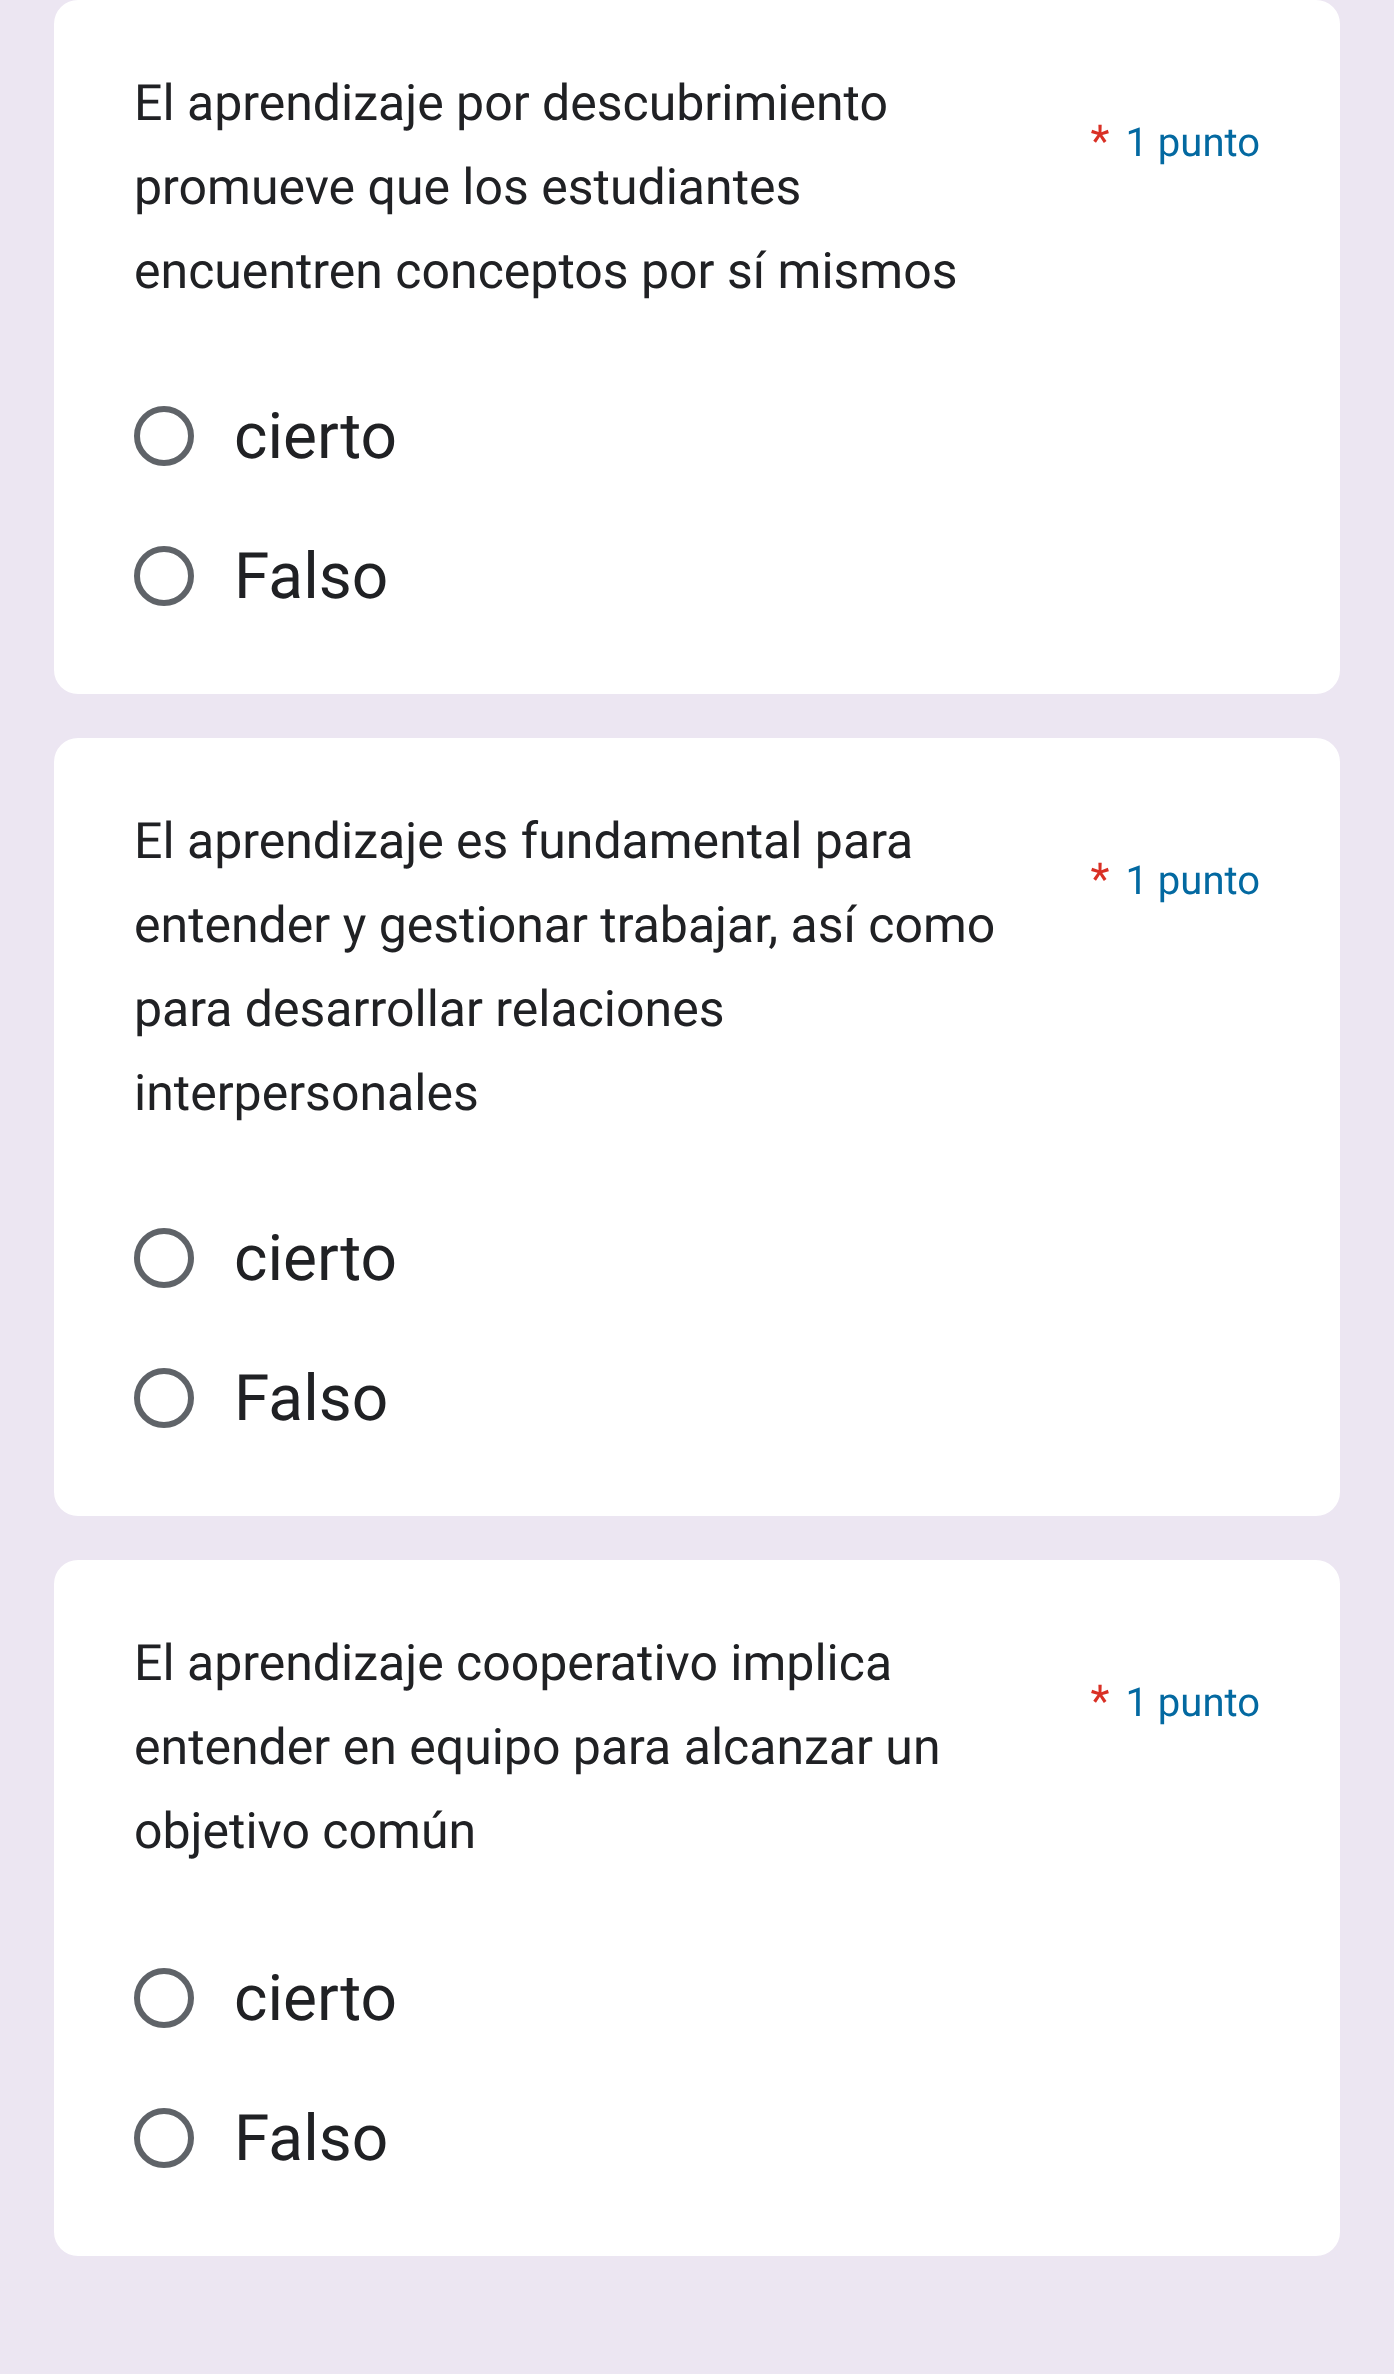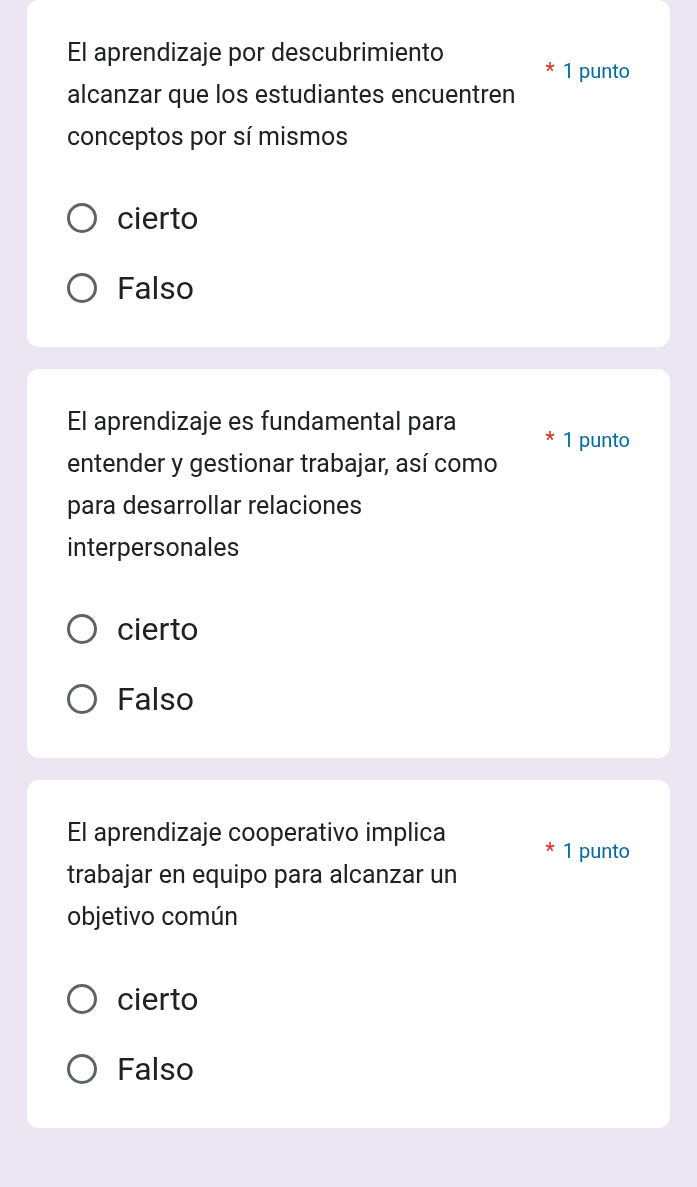--- a/index.html
+++ b/index.html
@@ -63,21 +63,21 @@
   .opt-label {
     font-size: 32px;
     color: #202124;
   }
 </style>
 </head>
 <body>
 
 <div class="card">
   <div class="qhead">
-    <div class="qtext">El aprendizaje por descubrimiento alcanzar que los estudiantes encuentren conceptos por sí mismos</div>
+    <div class="qtext">El aprendizaje por descubrimiento promueve que los estudiantes encuentren conceptos por sí mismos</div>
     <div class="meta">
       <span class="asterisk">*</span>
       <span class="points">1 punto</span>
     </div>
   </div>
   <div class="option">
     <div class="radio"></div>
     <span class="opt-label">cierto</span>
   </div>
   <div class="option">
@@ -99,21 +99,21 @@
     <span class="opt-label">cierto</span>
   </div>
   <div class="option">
     <div class="radio"></div>
     <span class="opt-label">Falso</span>
   </div>
 </div>
 
 <div class="card">
   <div class="qhead">
-    <div class="qtext">El aprendizaje cooperativo implica trabajar en equipo para alcanzar un objetivo común</div>
+    <div class="qtext">El aprendizaje cooperativo implica entender en equipo para alcanzar un objetivo común</div>
     <div class="meta">
       <span class="asterisk">*</span>
       <span class="points">1 punto</span>
     </div>
   </div>
   <div class="option">
     <div class="radio"></div>
     <span class="opt-label">cierto</span>
   </div>
   <div class="option">

